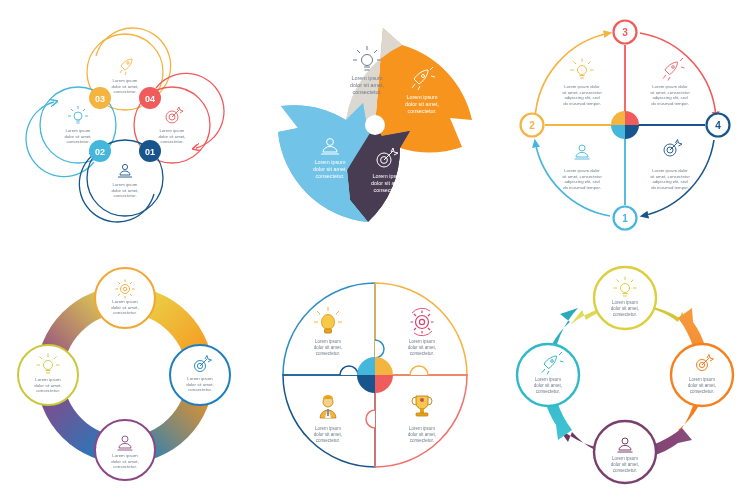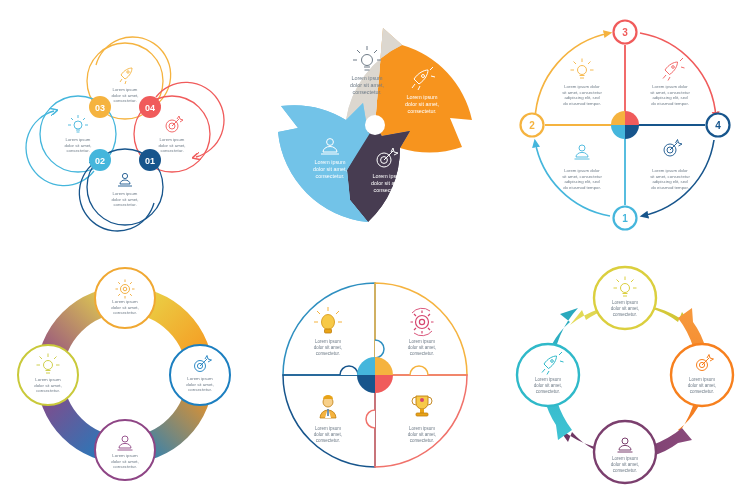--- a/index.html
+++ b/index.html
@@ -1,19 +1,19 @@
 <!DOCTYPE html>
 <html><head>
 <meta charset="utf-8">
 <style>
   html,body{margin:0;padding:0;background:#ffffff;}
   body{width:750px;height:500px;overflow:hidden;font-family:"Liberation Sans",sans-serif;}
   .sheet{position:relative;width:750px;height:500px;background:#fff;}
   .panel{position:absolute;width:250px;height:250px;}
-  .p1{left:0;top:9px}.p2{left:250px;top:0}.p3{left:500px;top:0}
+  .p1{left:0;top:0}.p2{left:250px;top:0}.p3{left:500px;top:0}
   .p4{left:0;top:250px}.p5{left:250px;top:250px}.p6{left:500px;top:250px}
   svg{display:block;width:250px;height:250px;}
   text{user-select:none;}
 </style>
 </head>
 <body>
 
 <div class="sheet">
 
 <div class="panel p1">

